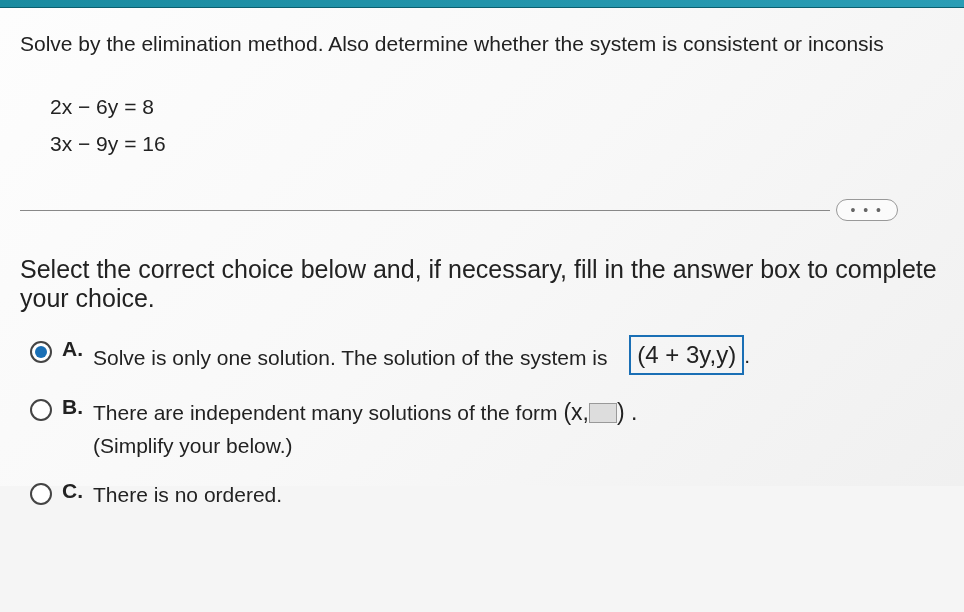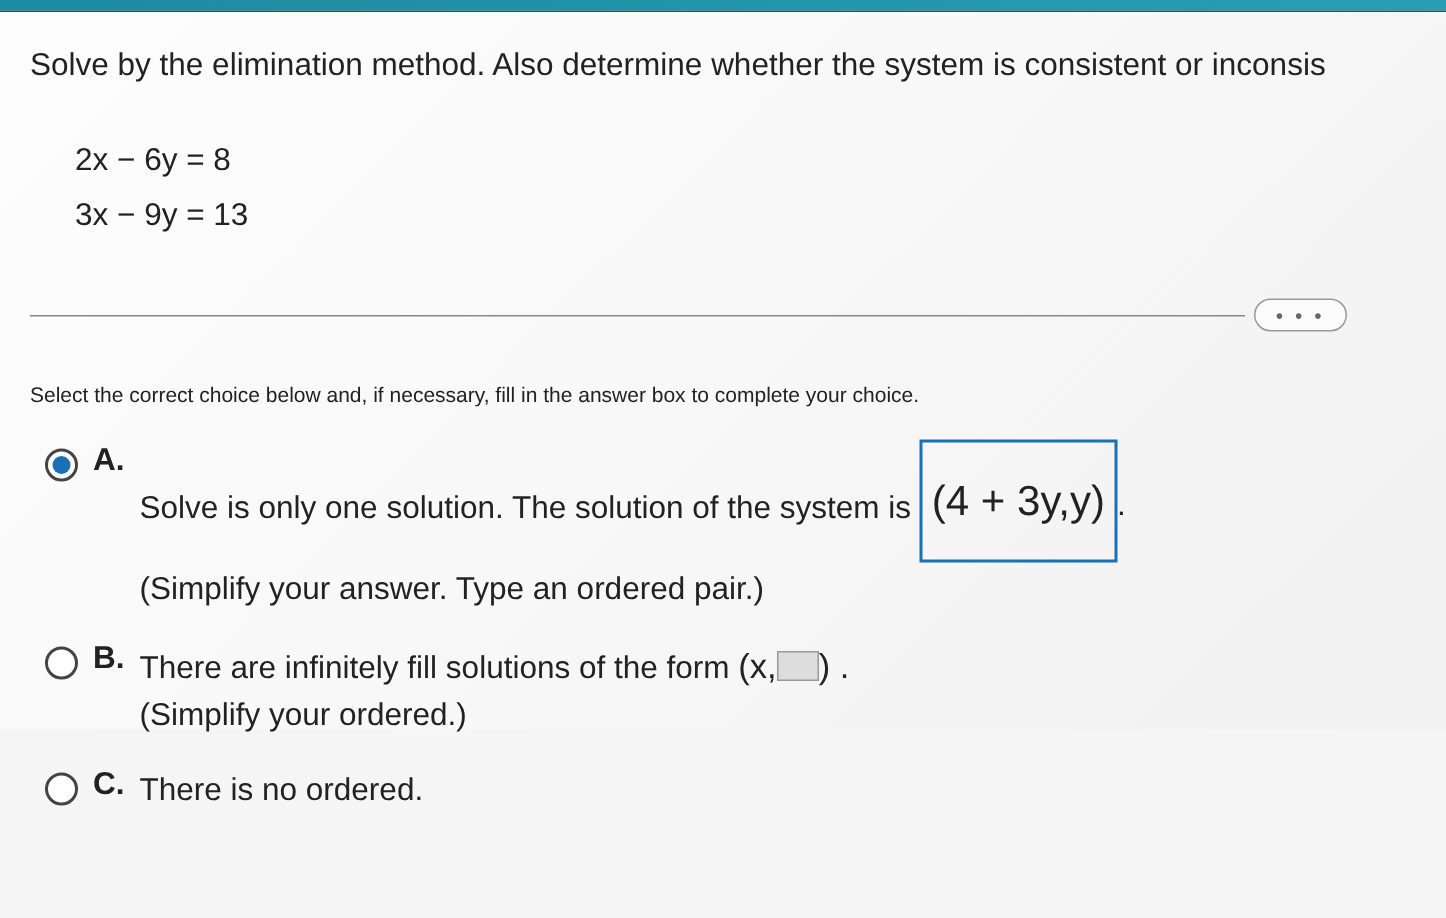--- a/index.html
+++ b/index.html
@@ -55,21 +55,21 @@
       margin: 0 6px 0 6px;
       color: #666;
       font-size: 14px;
       letter-spacing: 2px;
       background: rgba(255,255,255,0.6);
     }
     .divider-stub {
       width: 60px;
     }
     .instruction {
-      font-size: 14px;
+      font-size: 25px;
       color: #222;
       margin-bottom: 24px;
     }
     .choice-row {
       display: flex;
       align-items: flex-start;
       font-size: 21px;
       color: #222;
       margin-bottom: 18px;
       margin-left: 10px;
@@ -101,23 +101,24 @@
     .choice-body {
       flex: 1;
       line-height: 1.5;
     }
     .answer-positioned {
       position: relative;
       top: -2px;
     }
     .answer-box {
       border: 2px solid #1a6fb5;
-      padding: 18px 6px;
+      padding: 0 6px;
       display: inline-block;
-      font-size: 28px;
+      font-size: 24px;
+      margin-left: 16px;
     }
     .empty-box {
       display: inline-block;
       width: 28px;
       height: 20px;
       background: #ddd;
       border: 1px solid #999;
       vertical-align: middle;
       position: relative;
       top: -2px;
@@ -135,21 +136,21 @@
 <div class="top-bar"></div>
 
 <div class="content-area">
 
   <div class="question-text">
     <span>Solve by the elimination method. Also determine whether the system is consistent or inconsis</span><br>
   </div>
 
   <div class="equations">
     <div>2x − 6y  = 8</div>
-    <div>3x − 9y  = 13</div>
+    <div>3x − 9y  = 16</div>
   </div>
 
   <div class="divider-row">
     <div class="divider-line"></div>
     <div class="ellipsis-pill">
       <span>• • •</span>
     </div>
     <div class="divider-stub"></div>
   </div>
 
@@ -158,30 +159,29 @@
   <div class="choice-row">
     <span class="radio-wrap">
       <span class="radio-dot"></span>
     </span>
     <span class="choice-letter">A.</span>
     <span class="choice-body">
       <span>Solve is only one solution. The solution of the system is </span>
       <span class="answer-positioned">
         <span class="answer-box">(4 + 3y,y)</span><span>.</span>
       </span>
-      <span class="hint-line">(Simplify your answer. Type an ordered pair.)</span>
     </span>
   </div>
 
   <div class="choice-row">
     <span class="radio-wrap"></span>
     <span class="choice-letter">B.</span>
     <span class="choice-body">
-      <span>There are infinitely fill solutions of the form </span><span class="mention-paren">(x,</span><span class="empty-box"></span><span class="mention-paren">) .</span>
-      <span class="hint-line">(Simplify your ordered.)</span>
+      <span>There are independent many solutions of the form </span><span class="mention-paren">(x,</span><span class="empty-box"></span><span class="mention-paren">) .</span>
+      <span class="hint-line">(Simplify your below.)</span>
     </span>
   </div>
 
   <div class="choice-row">
     <span class="radio-wrap"></span>
     <span class="choice-letter">C.</span>
     <span class="choice-body">There is no ordered.</span>
   </div>
 
 </div>

